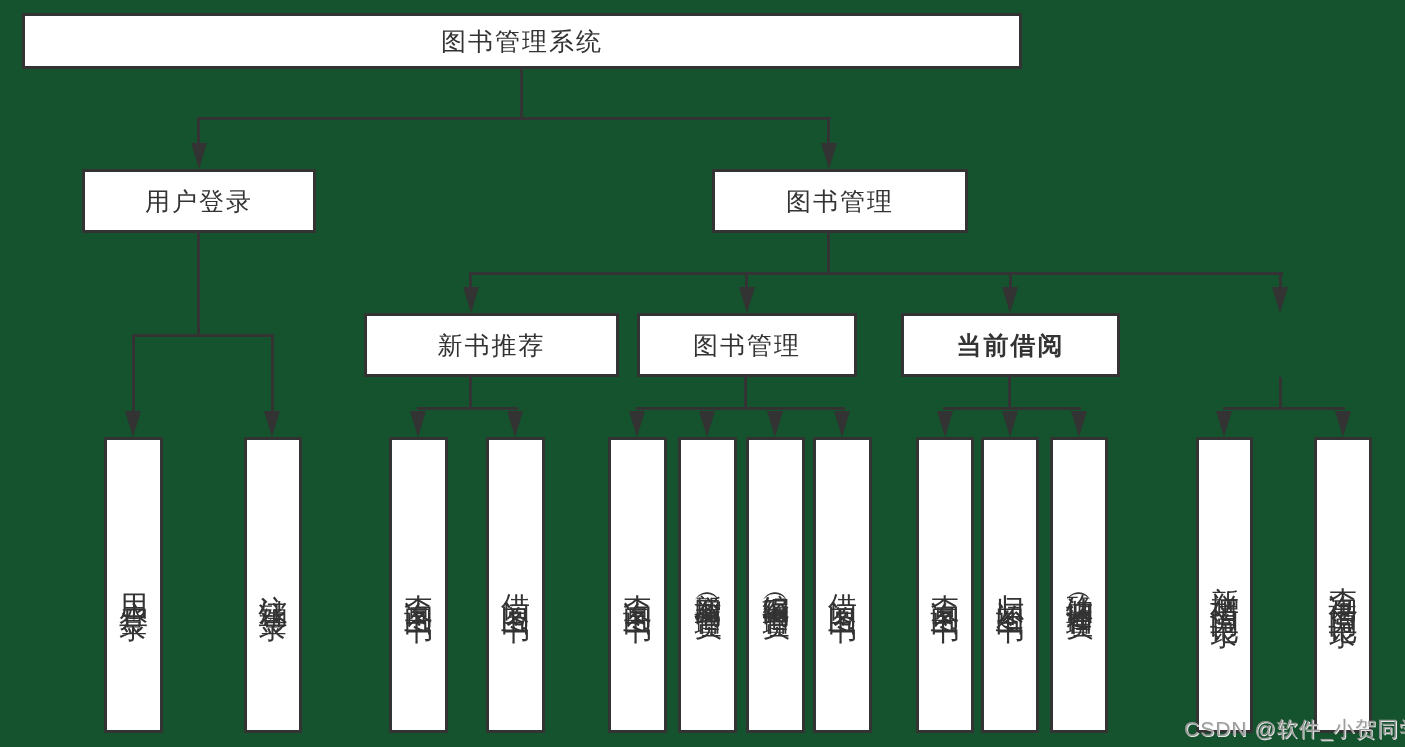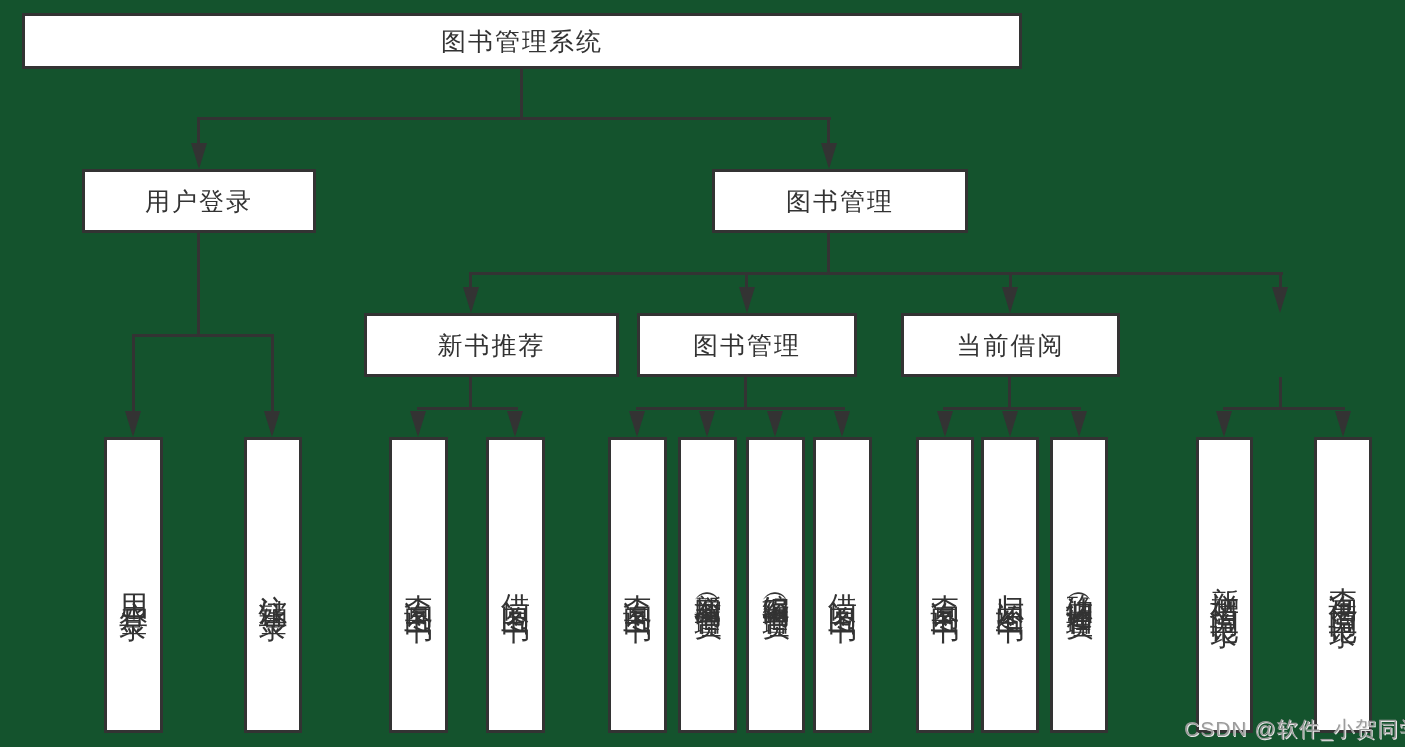--- a/index.html
+++ b/index.html
@@ -99,21 +99,21 @@
   <div class="arrow" style="left:1002px; top:287px;"></div>
   <div class="vline" style="left:1279px; top:272px; height:20px;"></div>
   <div class="arrow" style="left:1272px; top:287px;"></div>
 
   <div class="node" style="left:364px; top:313px; width:255px; height:64px;">
     <span class="lbl">新书推荐</span>
   </div>
   <div class="node" style="left:637px; top:313px; width:220px; height:64px;">
     <span class="lbl">图书管理</span>
   </div>
-  <div class="node" style="left:901px; top:313px; width:219px; height:64px;">
+  <div class="node" style="left:901px; top:313px; width:219px; height:64px;font-weight:bold;">
     <span class="lbl">当前借阅</span>
   </div>
 
   <div class="vline" style="left:469px; top:377px; height:33px;"></div>
   <div class="hline" style="left:417px; top:407px; width:101px;"></div>
   <div class="arrow" style="left:410px; top:411px;"></div>
   <div class="arrow" style="left:507px; top:411px;"></div>
 
   <div class="vline" style="left:744px; top:377px; height:33px;"></div>
   <div class="hline" style="left:636px; top:407px; width:209px;"></div>

